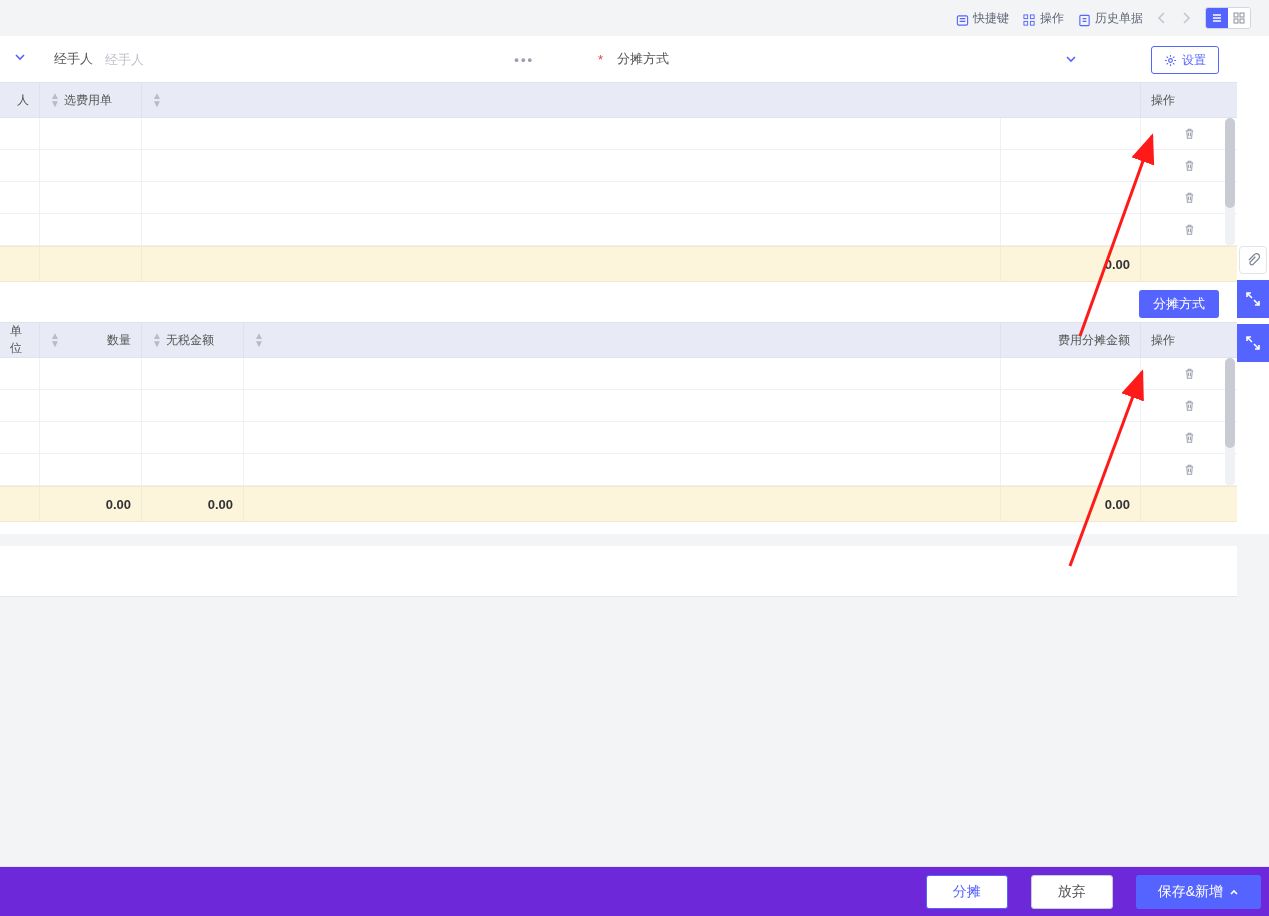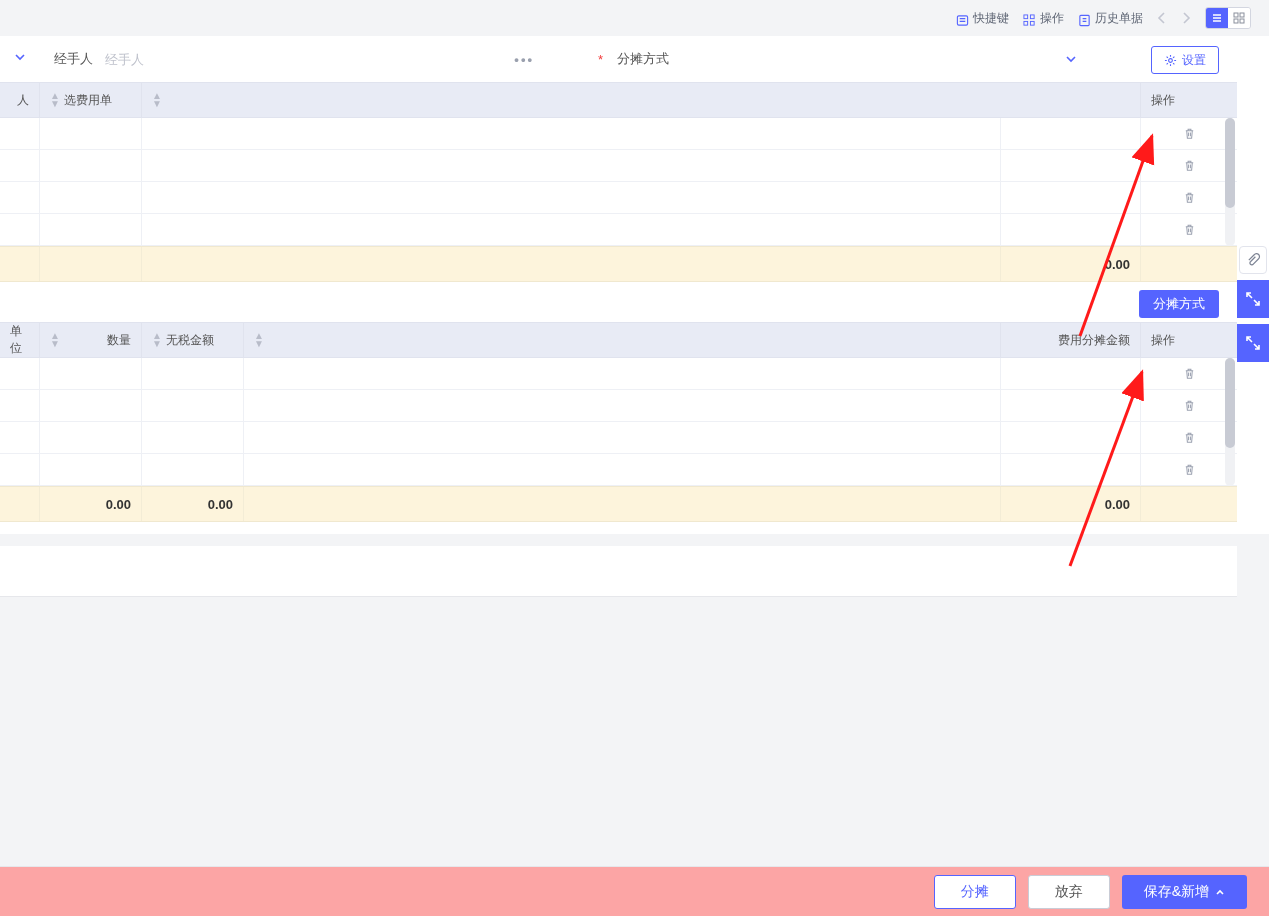--- a/index.html
+++ b/index.html
@@ -46,21 +46,21 @@
 .sumcell{padding:0 10px;display:flex;align-items:center;justify-content:flex-end;font-weight:600;color:#333;border-right:1px solid #f3ecd6}
 
 .spacer{height:12px;background:#f3f4f6}
 .spacer2{height:12px;background:#fff}
 .divider{height:1px;background:#e6e7eb;margin:0}
 
 .rail{position:absolute;right:0;top:40px;width:32px;display:flex;flex-direction:column;align-items:center;gap:0;z-index:5}
 .rail .clip{width:28px;height:28px;margin-top:170px;display:flex;align-items:center;justify-content:center;color:#7d8494;background:#fff;border:1px solid #e2e4ec;border-radius:4px}
 .rail .expand{width:32px;height:38px;background:#5564ff;color:#fff;display:flex;align-items:center;justify-content:center;margin-top:6px}
 
-.footer{position:absolute;left:0;right:0;bottom:0;height:50px;background:#fca5a5;border-top:1px solid #e6e7eb;display:flex;align-items:center;justify-content:flex-end;gap:12px;padding:0 22px}
+.footer{position:absolute;left:0;right:0;bottom:0;height:50px;background:#6d28d9;border-top:1px solid #e6e7eb;display:flex;align-items:center;justify-content:flex-end;gap:23px;padding:0 8px}
 .btn-outline{height:34px;padding:0 26px;border:1px solid #5564ff;color:#5564ff;background:#fff;border-radius:3px;font-size:14px;cursor:pointer}
 .btn-outline.grey{border-color:#c9ccd6;color:#555}
 .btn-primary{height:34px;padding:0 22px;background:#5564ff;color:#fff;border:none;border-radius:3px;font-size:14px;display:flex;align-items:center;gap:6px;cursor:pointer}
 
 .arrow-svg{position:absolute;pointer-events:none;z-index:4}
 
 .vscroll{position:absolute;right:2px;width:10px;background:#f0f1f4;border-radius:5px}
 .vscroll .thumb{background:#c8cbd4;border-radius:5px;width:100%}
 .body-area{flex:1;overflow:hidden;position:relative;background:#f3f4f6}
 .content{background:#fff}

